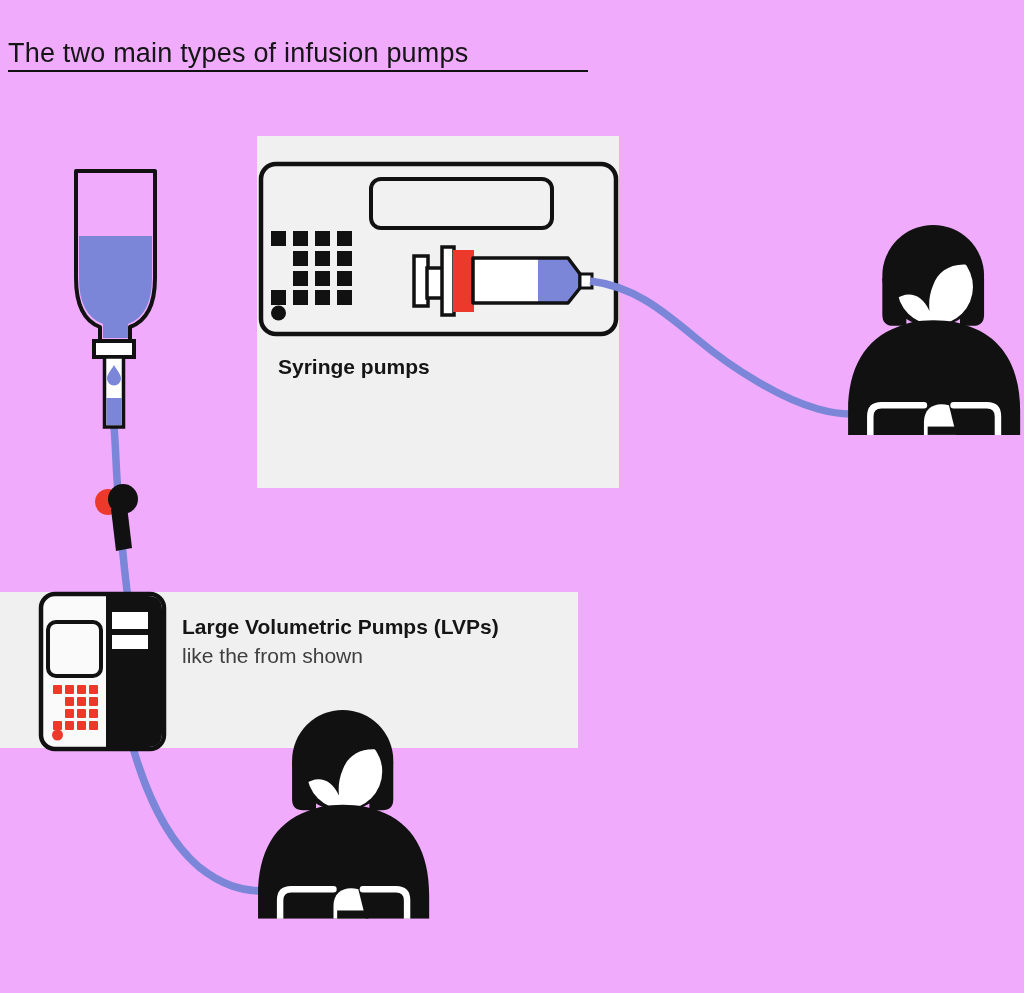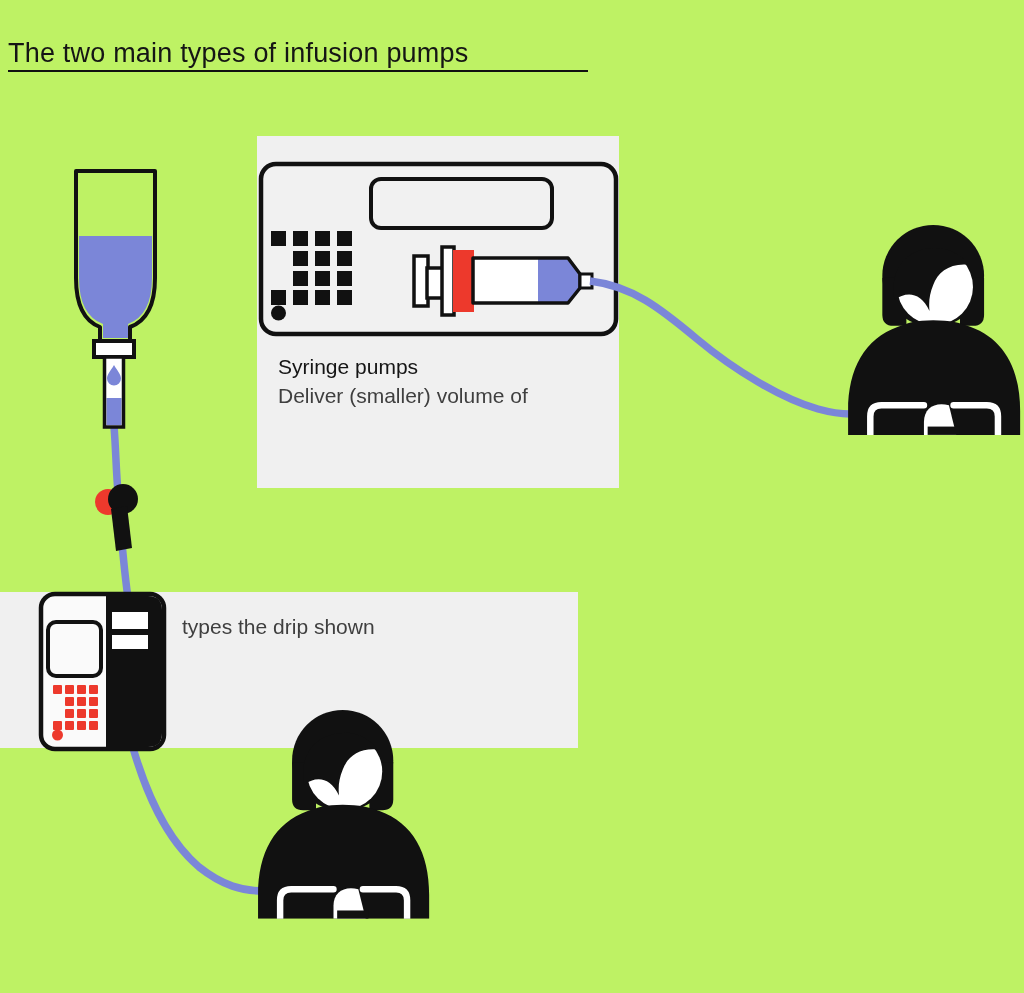--- a/index.html
+++ b/index.html
@@ -4,34 +4,34 @@
 <style>
   :root{
     --tube_blue:#7b86d8;
     --accent_red:#ed392c;
     --panel_gray:#f0f0f0;
     --ink:#151515;
     --body_text:#3f3f3f;
   }
   html,body{margin:0;padding:0;background:#ffffff;}
   .canvas{
-    position:relative;width:1024px;height:993px;background:#bef264;overflow:hidden;
+    position:relative;width:1024px;height:993px;background:#f0abfc;overflow:hidden;
     font-family:"Liberation Sans", sans-serif;
   }
   .panel{position:absolute;background:var(--panel_gray,#f0f0f0);}
   .panel.syringe{left:257px;top:136px;width:362px;height:352px;}
   .panel.lvp{left:0px;top:592px;width:578px;height:156px;}
   .art{position:absolute;left:0;top:0;width:1024px;height:993px;}
   .page-title{
     position:absolute;left:8px;top:38px;margin:0;
     font-size:27px;font-weight:400;color:var(--ink,#151515);letter-spacing:0.2px;
   }
   .title-underline{position:absolute;left:8px;top:70px;width:580px;height:0;border-bottom:2px solid #111;}
   .caption{position:absolute;font-size:21px;line-height:29px;color:var(--body_text,#3f3f3f);}
-  .caption .head{font-weight:400;color:var(--ink,#151515);display:block;}
+  .caption .head{font-weight:700;color:var(--ink,#151515);display:block;}
   .caption .line{display:block;}
   .caption.syringe-caption{left:278px;top:352px;}
   .caption.lvp-caption{left:182px;top:612px;}
 </style>
 </head>
 <body>
 
 <div class="canvas">
 
   <div class="panel syringe"></div>
@@ -148,20 +148,20 @@
     <g transform="translate(247,709) scale(0.92)">
       <use href="#patient" width="200" height="228"></use>
     </g>
   </svg>
 
   <h1 class="page-title">The two main types of infusion pumps</h1>
   <div class="title-underline"></div>
 
   <div class="caption syringe-caption">
     <span class="head">Syringe pumps</span>
-    <span class="line">Deliver (smaller) volume of</span>
   </div>
 
   <div class="caption lvp-caption">
-    <span class="line">types the drip shown</span>
+    <span class="head">Large Volumetric Pumps (LVPs)</span>
+    <span class="line">like the from shown</span>
   </div>
 
 </div>
 
 </body></html>

